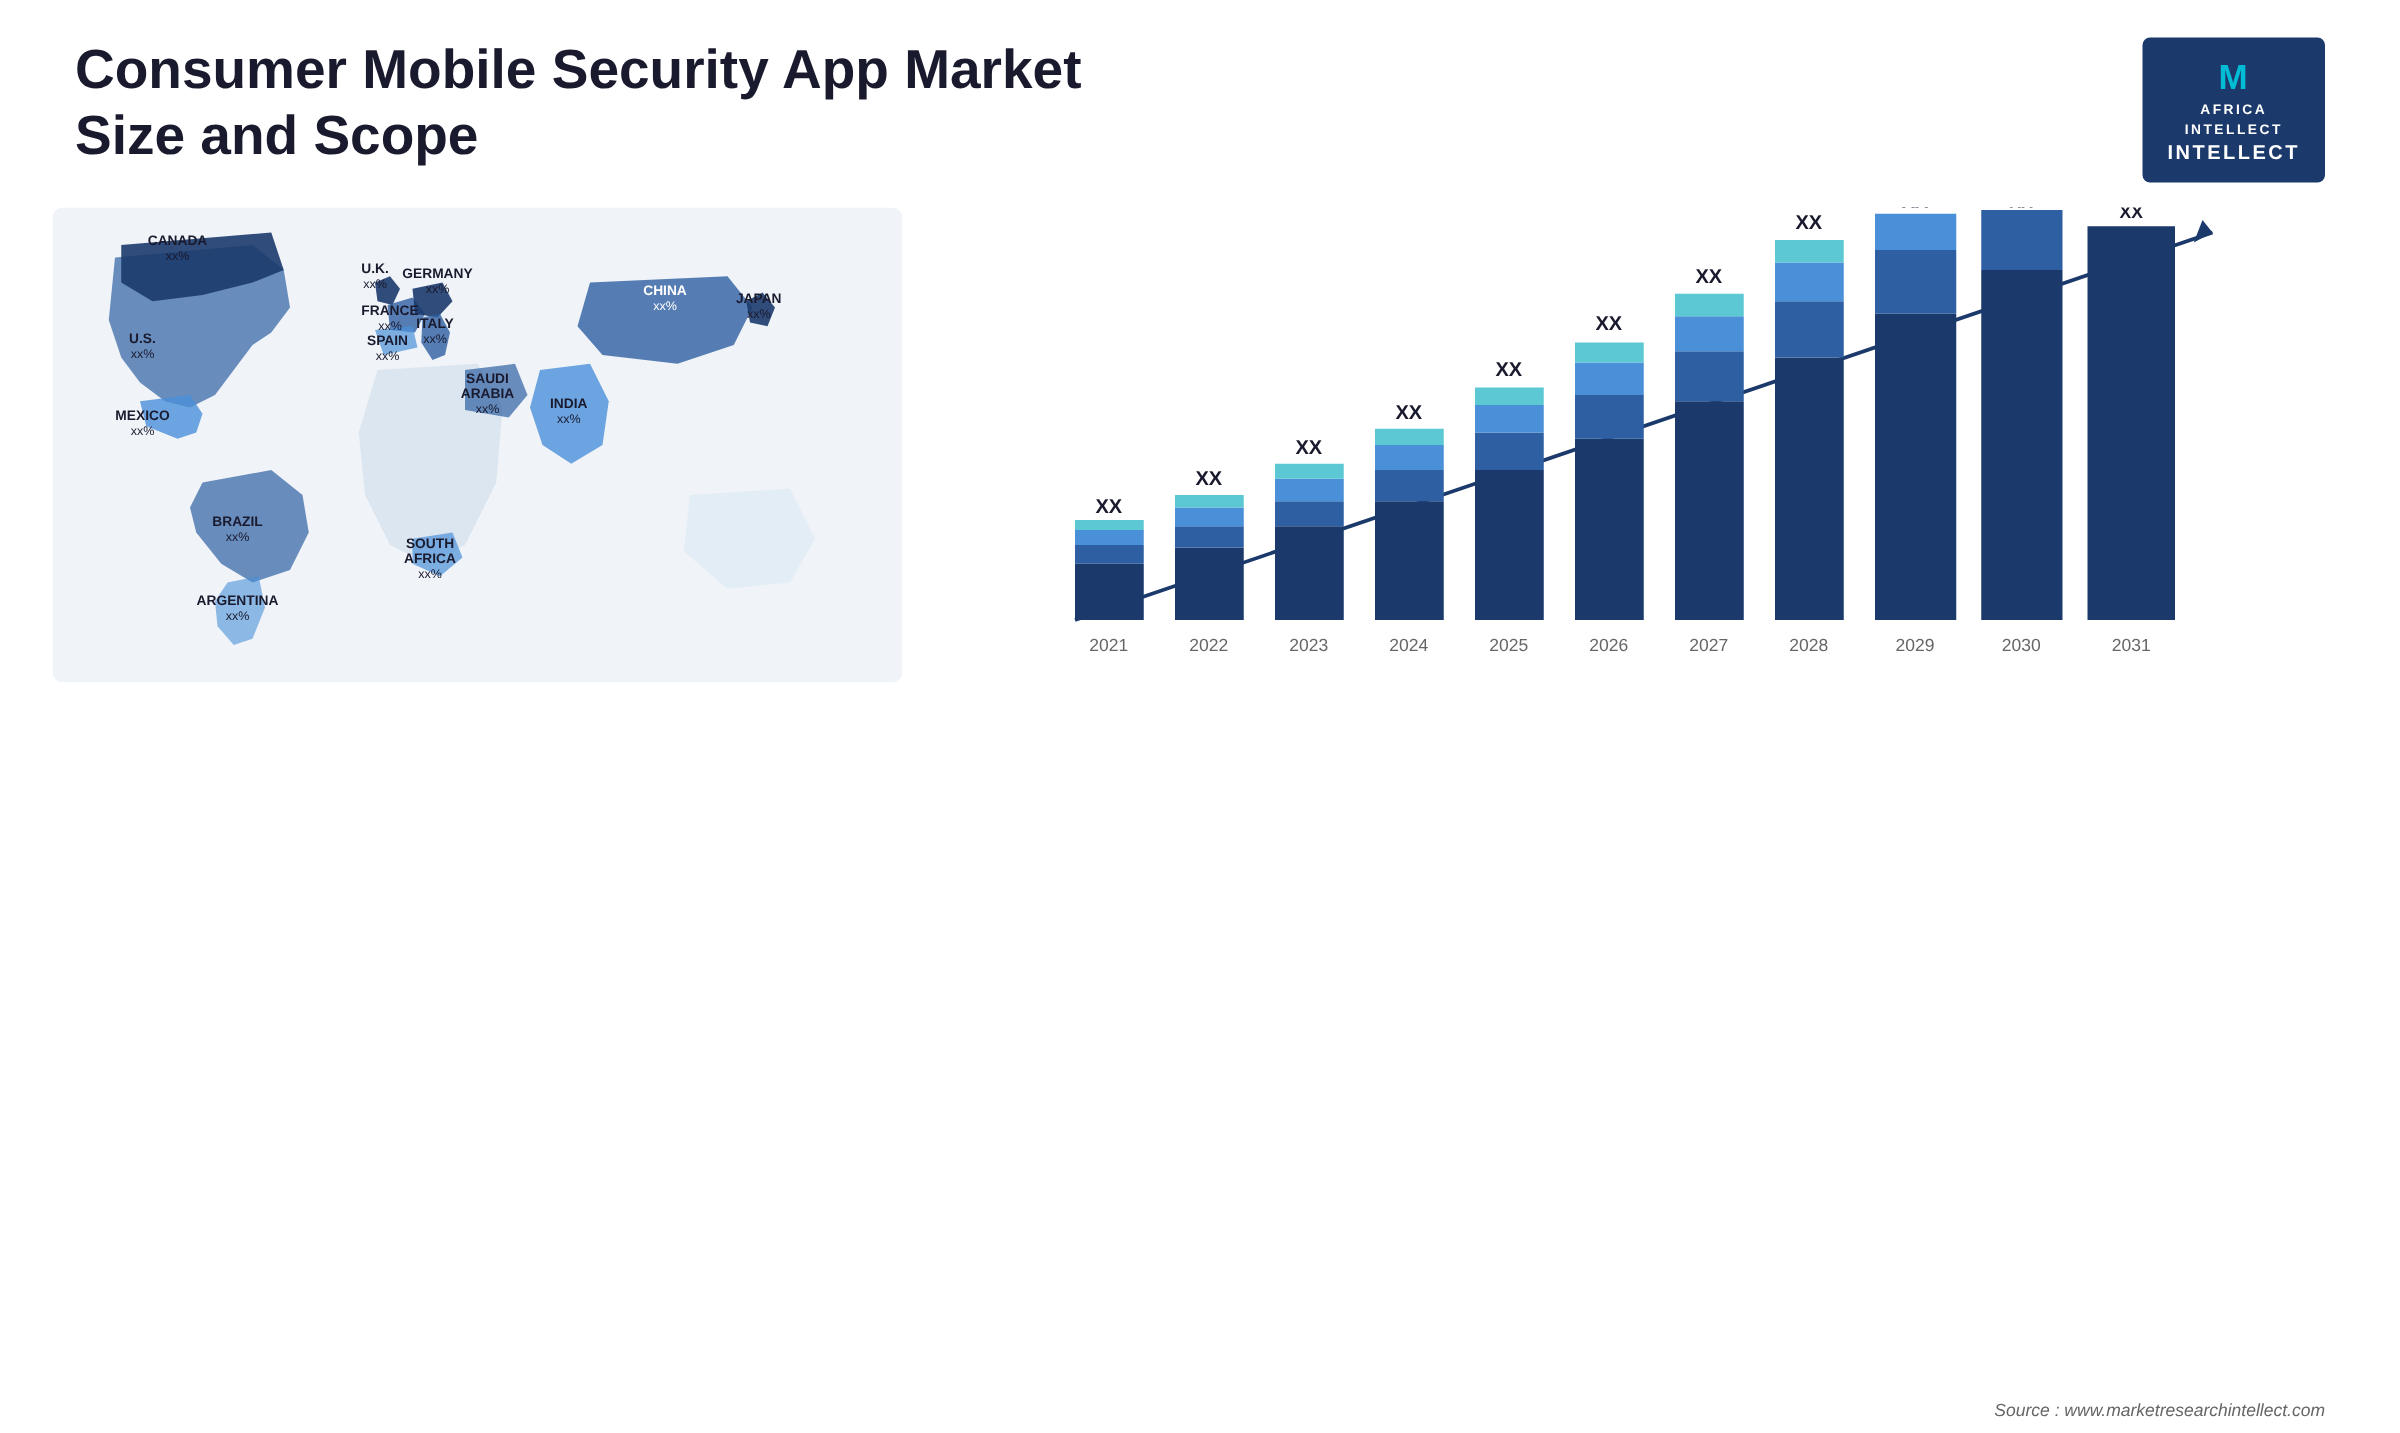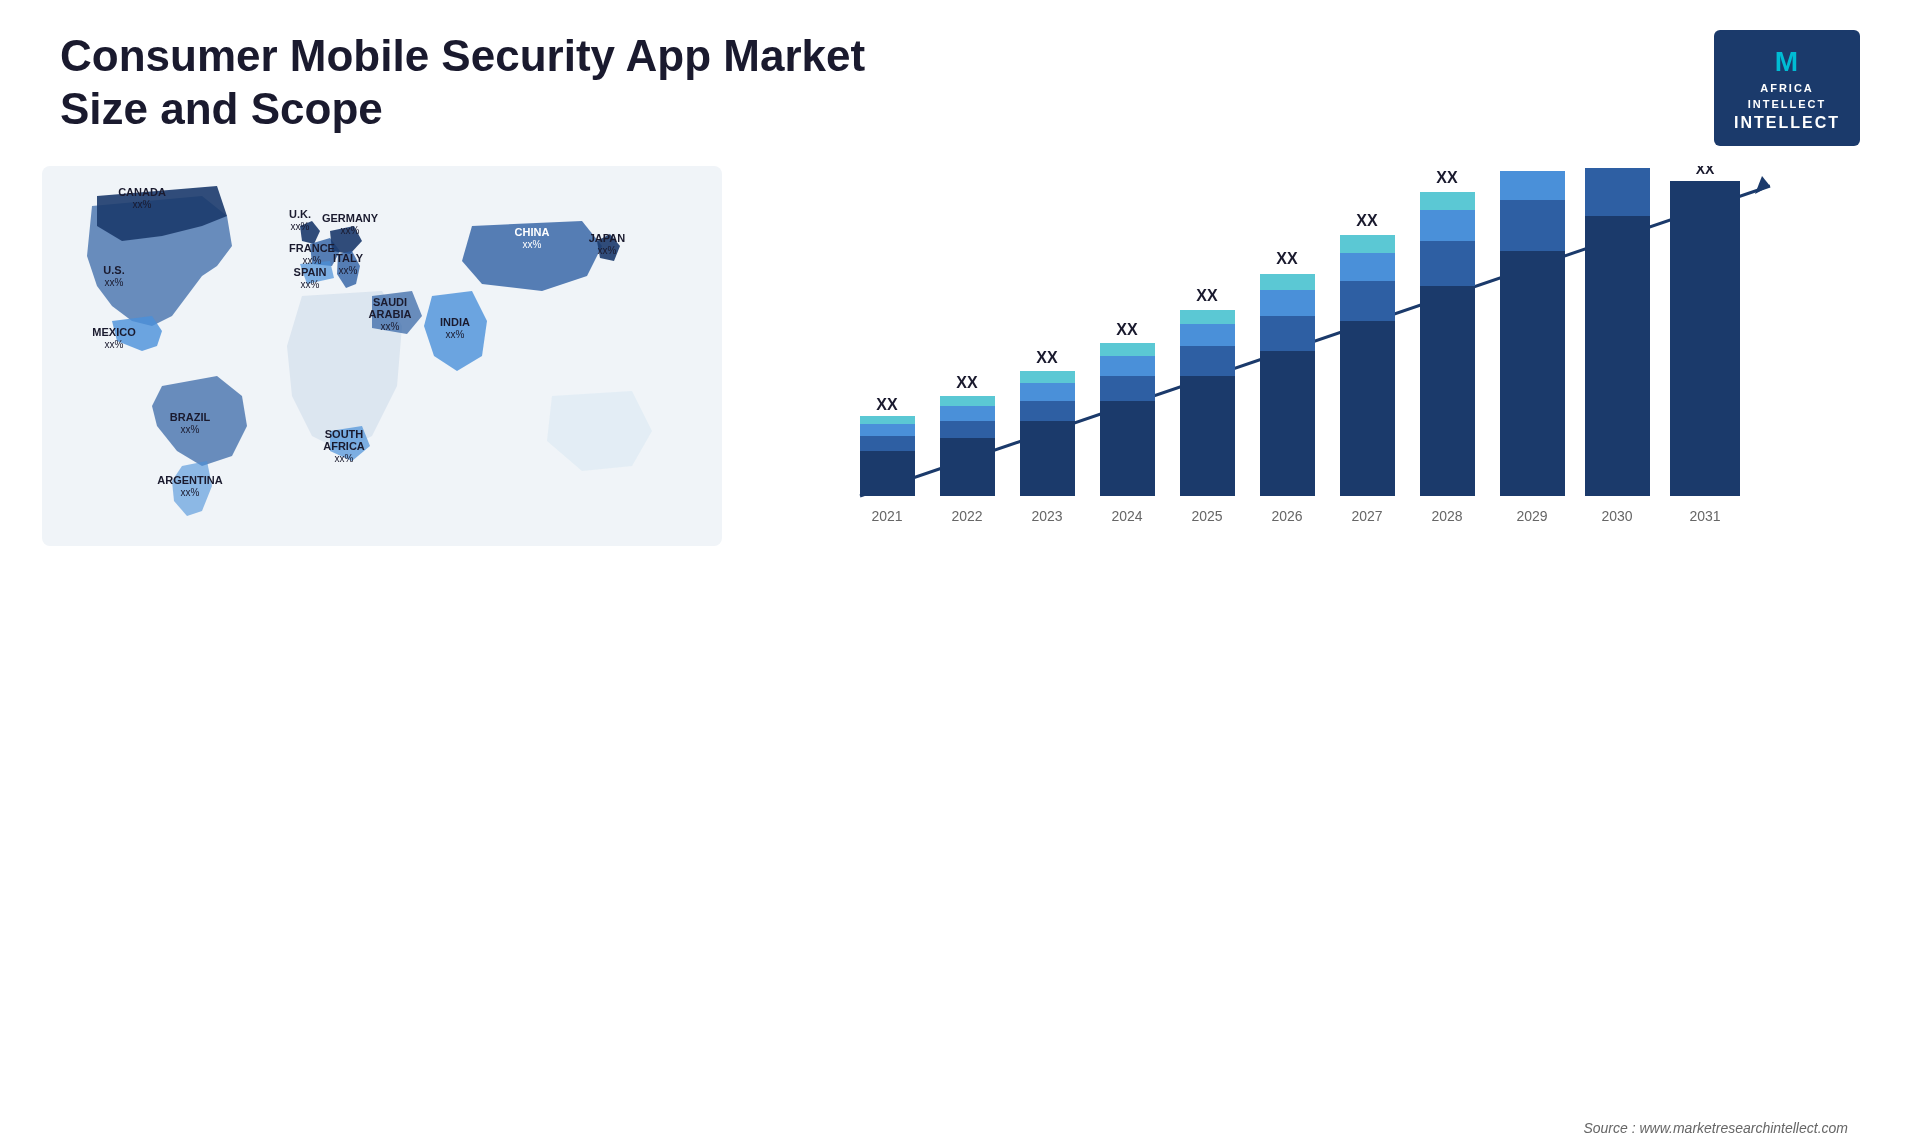--- a/index.html
+++ b/index.html
@@ -73,21 +73,21 @@
     .chart-section {
       flex: 1;
       padding: 0 40px;
       position: relative;
     }
 
     
     .source-text {
       position: absolute;
       bottom: 10px;
-      right: 72px;
+      right: 60px;
       font-size: 14px;
       color: #666;
       font-style: italic;
     }
 
     
   </style>
 </head>
 <body>
 

